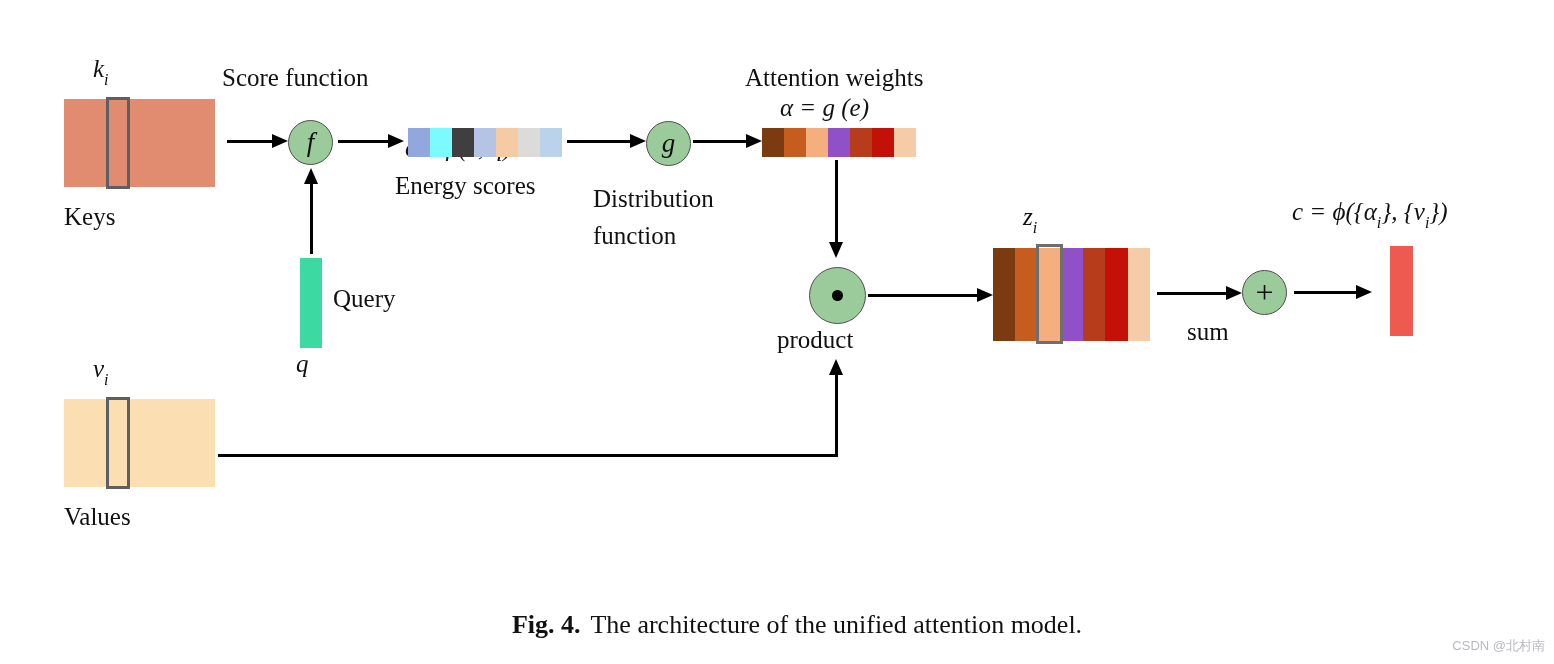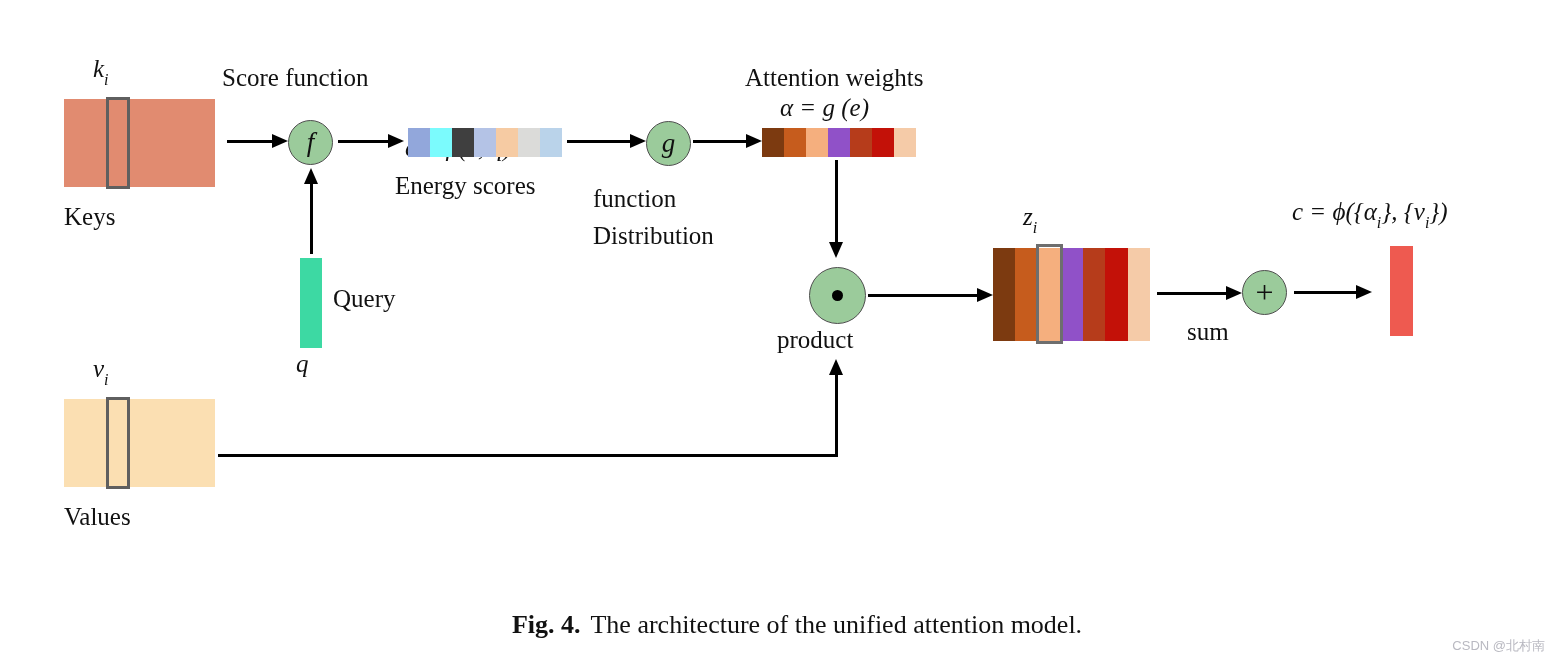--- a/index.html
+++ b/index.html
@@ -78,22 +78,22 @@
     </div>
   <div class="lbl" style="left:395px; top:172px; width:180px;">Energy scores</div>
 
   <div class="hline" style="left:567px; top:140px; width:63px;"></div>
   <div class="ah-r" style="left:630px; top:134px;"></div>
 
   <div class="circle" style="left: 646px; top: 121px; width: 45px; height: 45px; background: rgb(155, 203, 155);">
     <span>g</span>
   </div>
   <div class="lbl twoline" style="left:593px; top:180px; width:155px;">
+    <div>Distribution</div>
     <div>function</div>
-    <div>Distribution</div>
   </div>
 
   <div class="hline" style="left:693px; top:140px; width:53px;"></div>
   <div class="ah-r" style="left:746px; top:134px;"></div>
 
   <div class="lbl" style="left:745px; top:64px; width:225px;">Attention weights</div>
   <div class="lbl math" style="left:780px; top:94px; width:150px;">α = g (e)</div>
   <div class="cellrow" style="left:762px; top:128px; width:154px; height:29px;">
       <div class="cell" style="background: rgb(124, 58, 16);"></div>
       <div class="cell" style="background: rgb(198, 92, 29);"></div>

